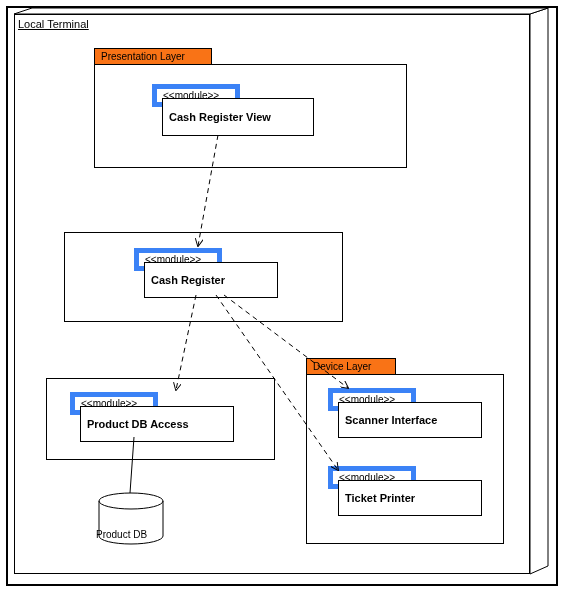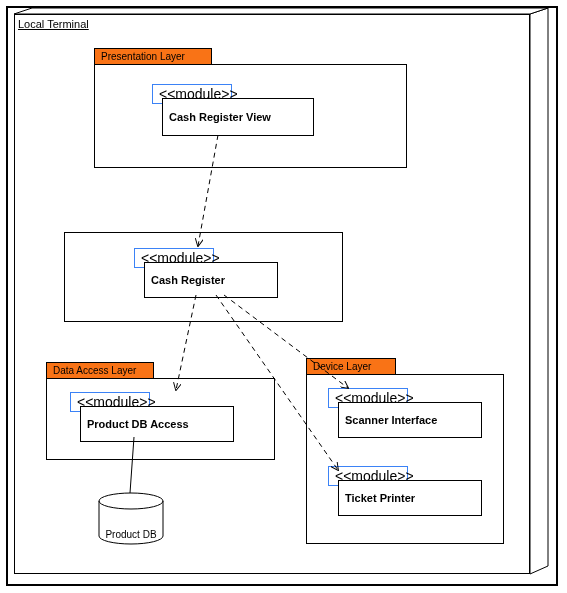--- a/index.html
+++ b/index.html
@@ -64,43 +64,42 @@
   }
   
   .module {
     position: absolute;
     background: #fff;
   }
   .module .m-stereo {
     position: absolute;
     left: 0;
     top: 0;
-    border: 1px solid #3b82f6;
+    border: 5px solid #3b82f6;
     padding: 1px 6px;
-    font-size: 14px;
+    font-size: 10px;
     background:#fff;
     white-space: nowrap;
   }
   .module .m-name {
     position: absolute;
     border: 1px solid #000000;
     padding: 3px 6px;
     font-weight: bold;
     font-size: 11px;
     background:#fff;
     white-space: nowrap;
   }
   
   .db {
     position: absolute;
   }
   .db-label {
     position: absolute;
     width: 100%;
-    text-align: center;
     font-size: 10px;
     bottom: 6px;
   }
   
   .arrows {
     position: absolute;
     left: 0;
     top: 0;
     width: 567px;
     height: 593px;
@@ -131,21 +130,20 @@
     <div class="m-stereo" style="left:0; top:0; width:66px;">&lt;&lt;module&gt;&gt;</div>
     <div class="m-name" style="left:10px; top:14px; width:138px; height:30px; line-height:30px;">Cash Register View</div>
   </div>
 
   <div class="package" style="left:64px; top:232px; width:279px; height:90px;"></div>
   <div class="module" style="left:134px; top:248px;">
     <div class="m-stereo" style="left:0; top:0; width:66px;">&lt;&lt;module&gt;&gt;</div>
     <div class="m-name" style="left:10px; top:14px; width:120px; height:28px; line-height:28px;">Cash Register</div>
   </div>
 
-  <div class="package-tab" style="left:46px; top:362px; width:108px;">Data Access Layer</div>
   <div class="package" style="left:46px; top:378px; width:229px; height:82px;"></div>
   <div class="module" style="left:70px; top:392px;">
     <div class="m-stereo" style="left:0; top:0; width:66px;">&lt;&lt;module&gt;&gt;</div>
     <div class="m-name" style="left:10px; top:14px; width:140px; height:28px; line-height:28px;">Product DB Access</div>
   </div>
 
   <div class="package-tab" style="left:306px; top:358px; width:90px;">Device Layer</div>
   <div class="package" style="left:306px; top:374px; width:198px; height:170px;"></div>
 
   <div class="module" style="left:328px; top:388px;">

